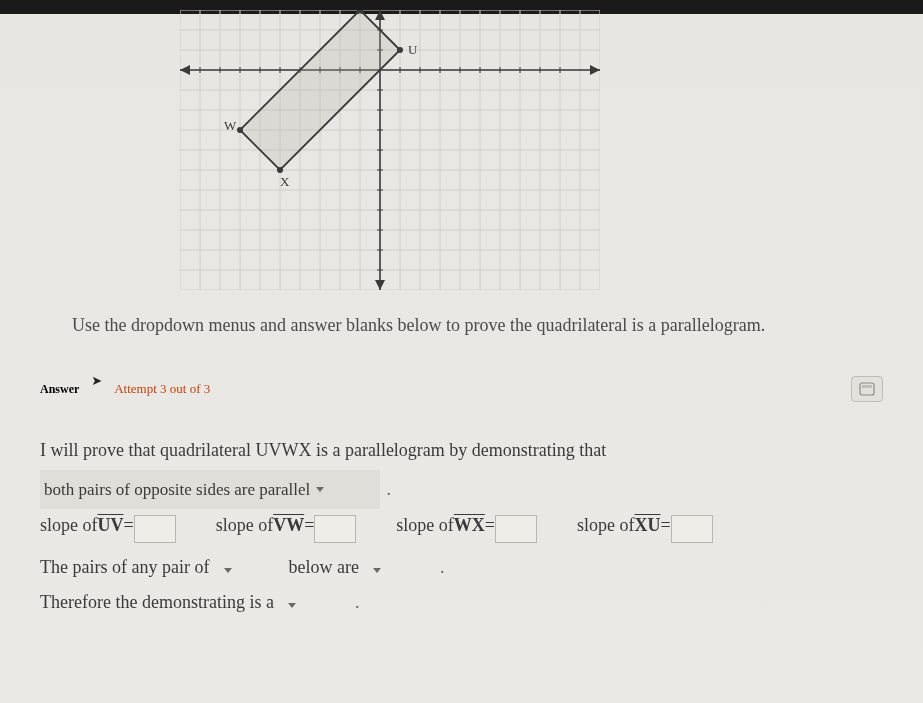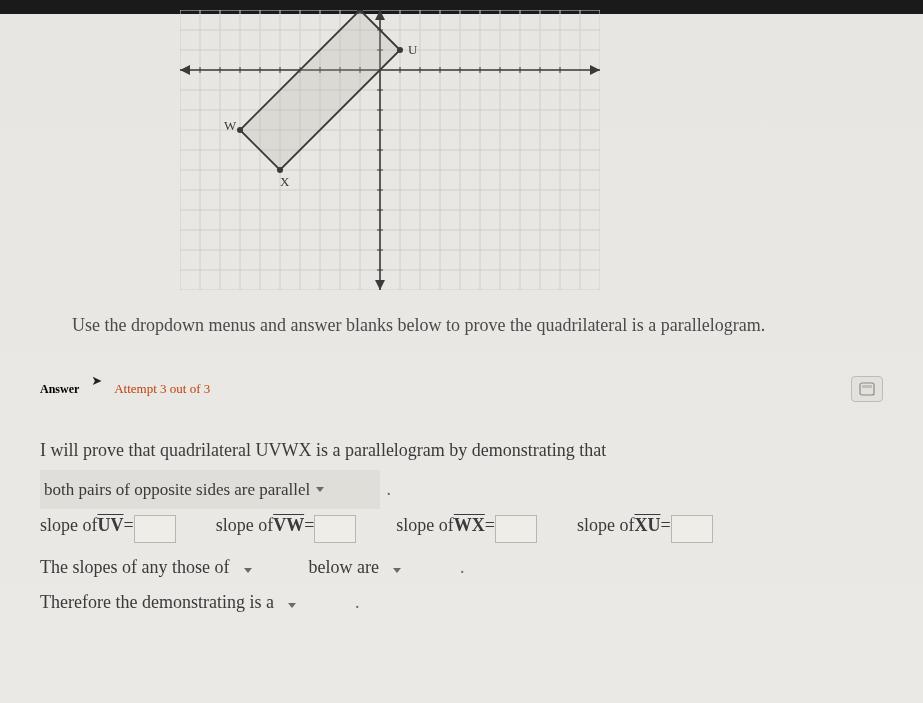--- a/index.html
+++ b/index.html
@@ -254,21 +254,21 @@
     </div>
     <div class="slope-item">
       <span>slope of </span>
         <span class="seg">XU</span>
         <span> = </span>
       <span class="box-input"></span>
     </div>
   </div>
 
   <div class="sentence">
-    <span>The slopes of any those of</span>
+    <span>The pairs of any pair of</span>
     <span class="dd-plain">
         <span class="chev"></span>
       </span>
     <span>below are</span>
     <span class="dd-plain dropdown-wide">
         <span class="chev"></span>
       </span>
     <span class="period">.</span>
   </div>
 

